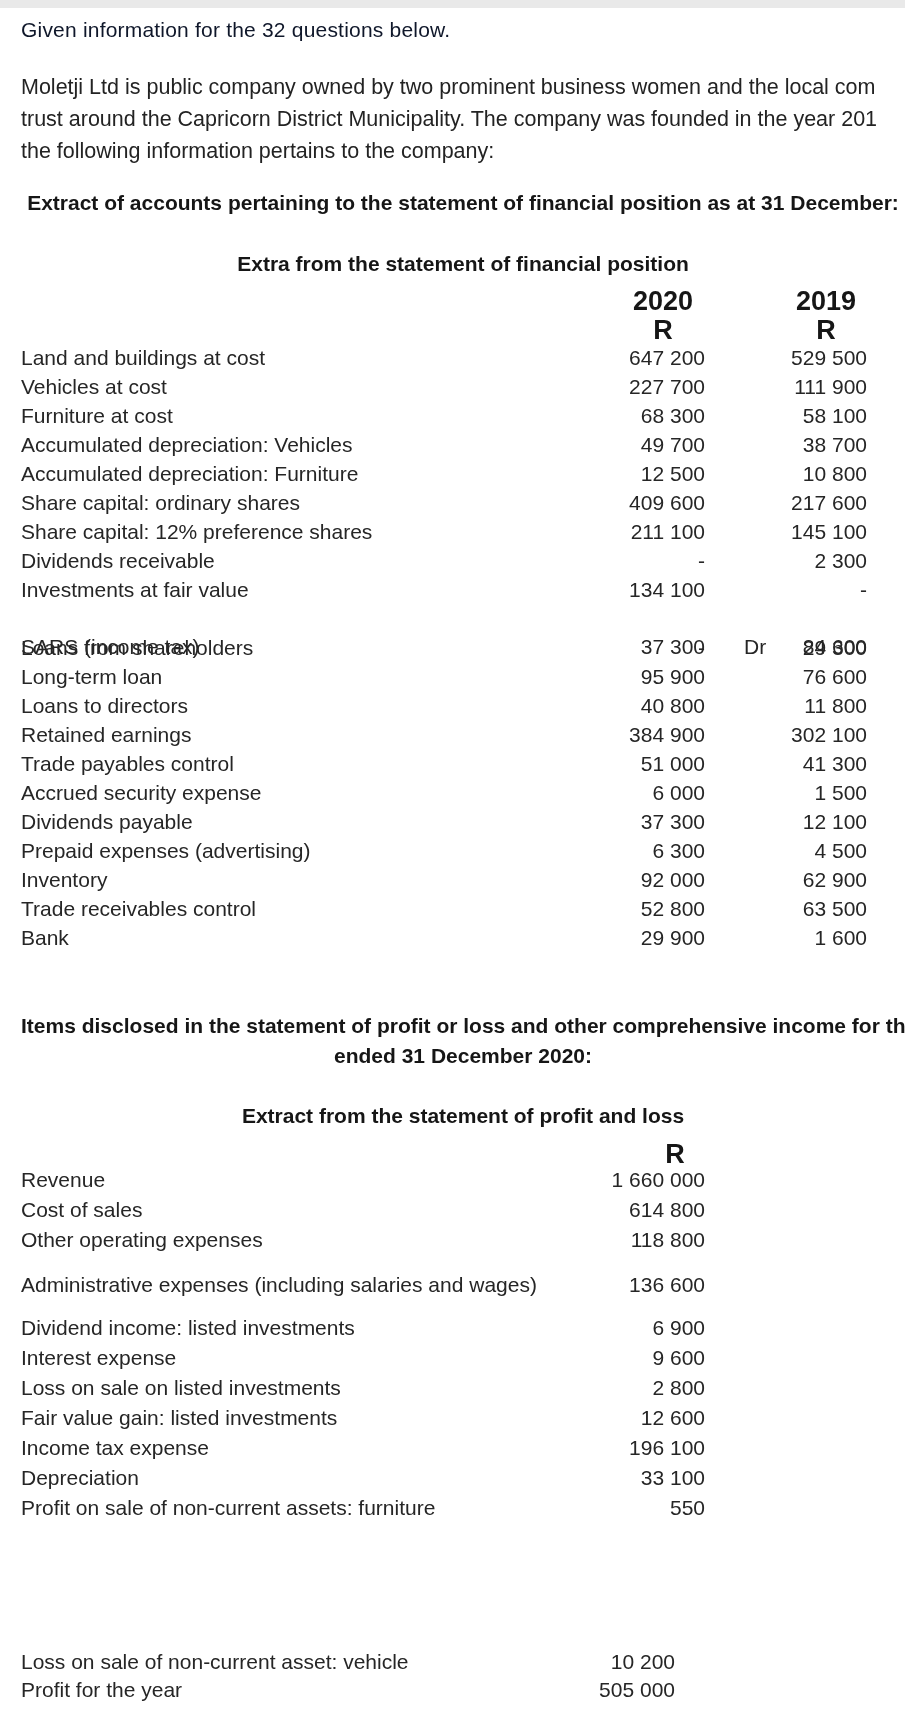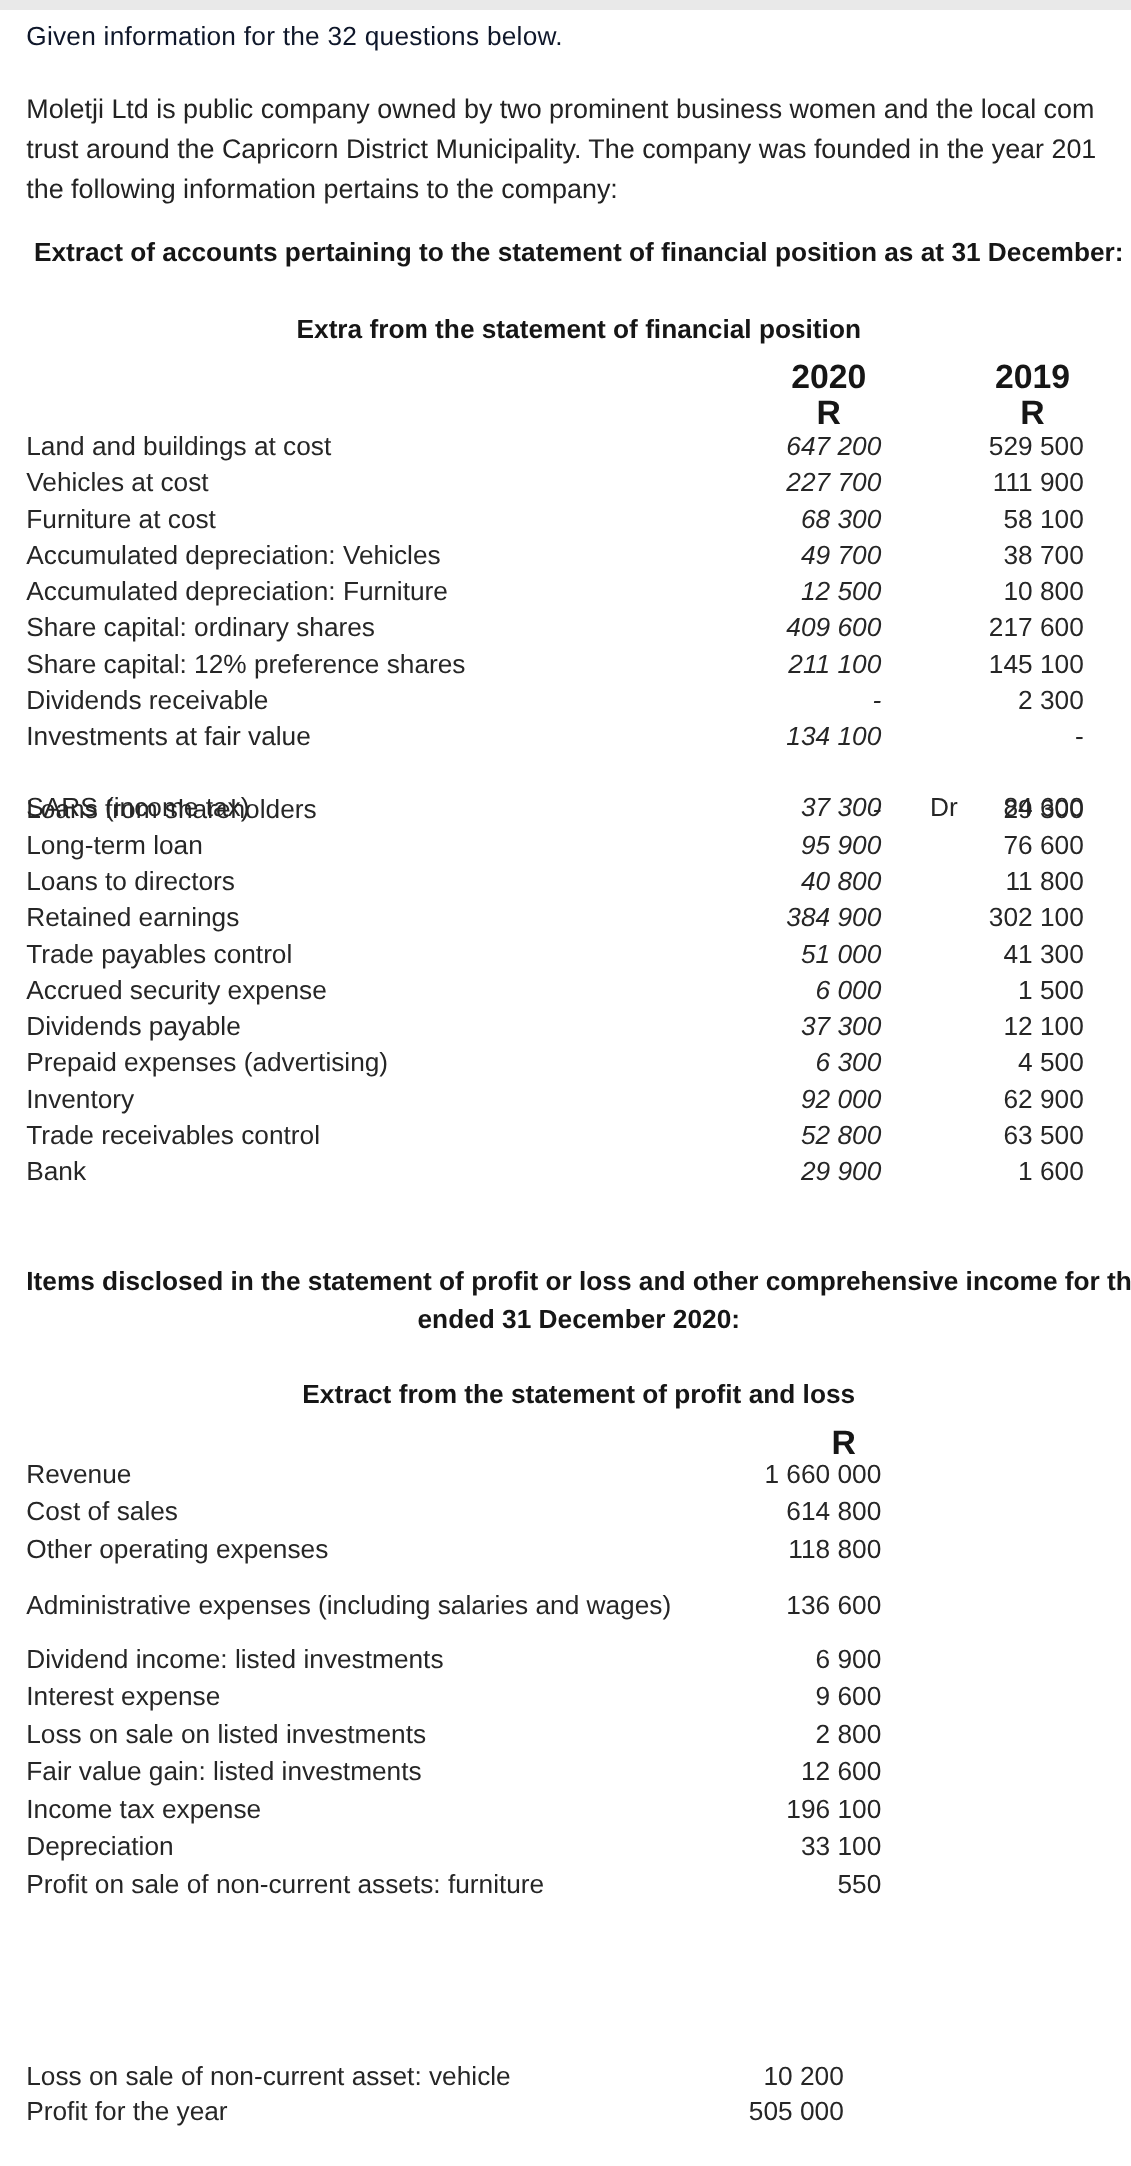--- a/index.html
+++ b/index.html
@@ -35,21 +35,21 @@
   .row { position:absolute; left:0; width:905px; height:28px; }
   .row .lbl {
     position:absolute; left:21px; top:0;
     font-size:21px; color:#262626; white-space:nowrap;
   }
   .row .val {
     position:absolute; top:0;
     font-size:21px; color:#262626; white-space:nowrap;
     text-align:right;
   }
-  .row .v2020 { right:200px;font-style:italic; }
+  .row .v2020 { right:200px; }
   .row .v2019 { right:38px; }
   .row .marker { position:absolute; left:744px; top:0; font-size:21px; color:#262626; }
   .row .vpl  { right:200px; }
   .row .vbot { right:230px; }
 </style>
 </head>
 <body>
 
 <div class="page">
   <div class="topstrip"></div>

